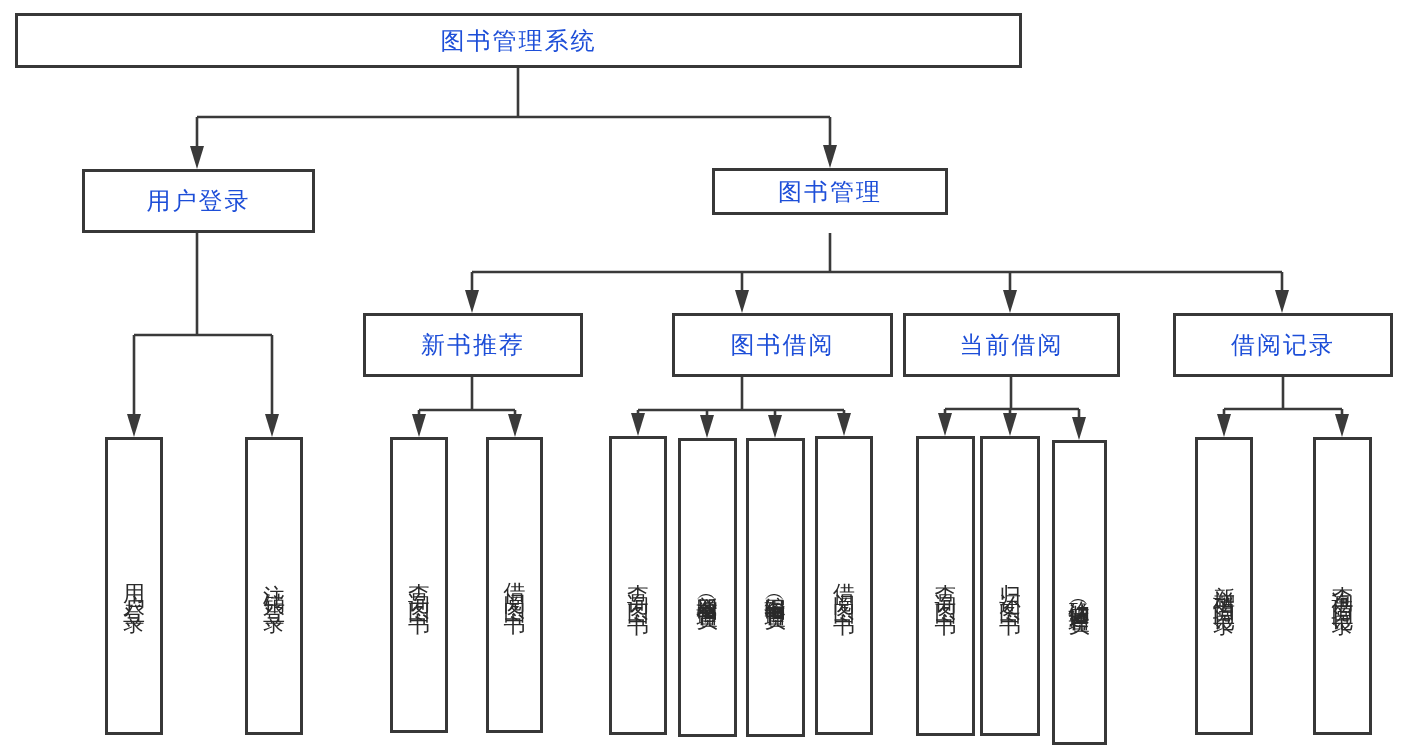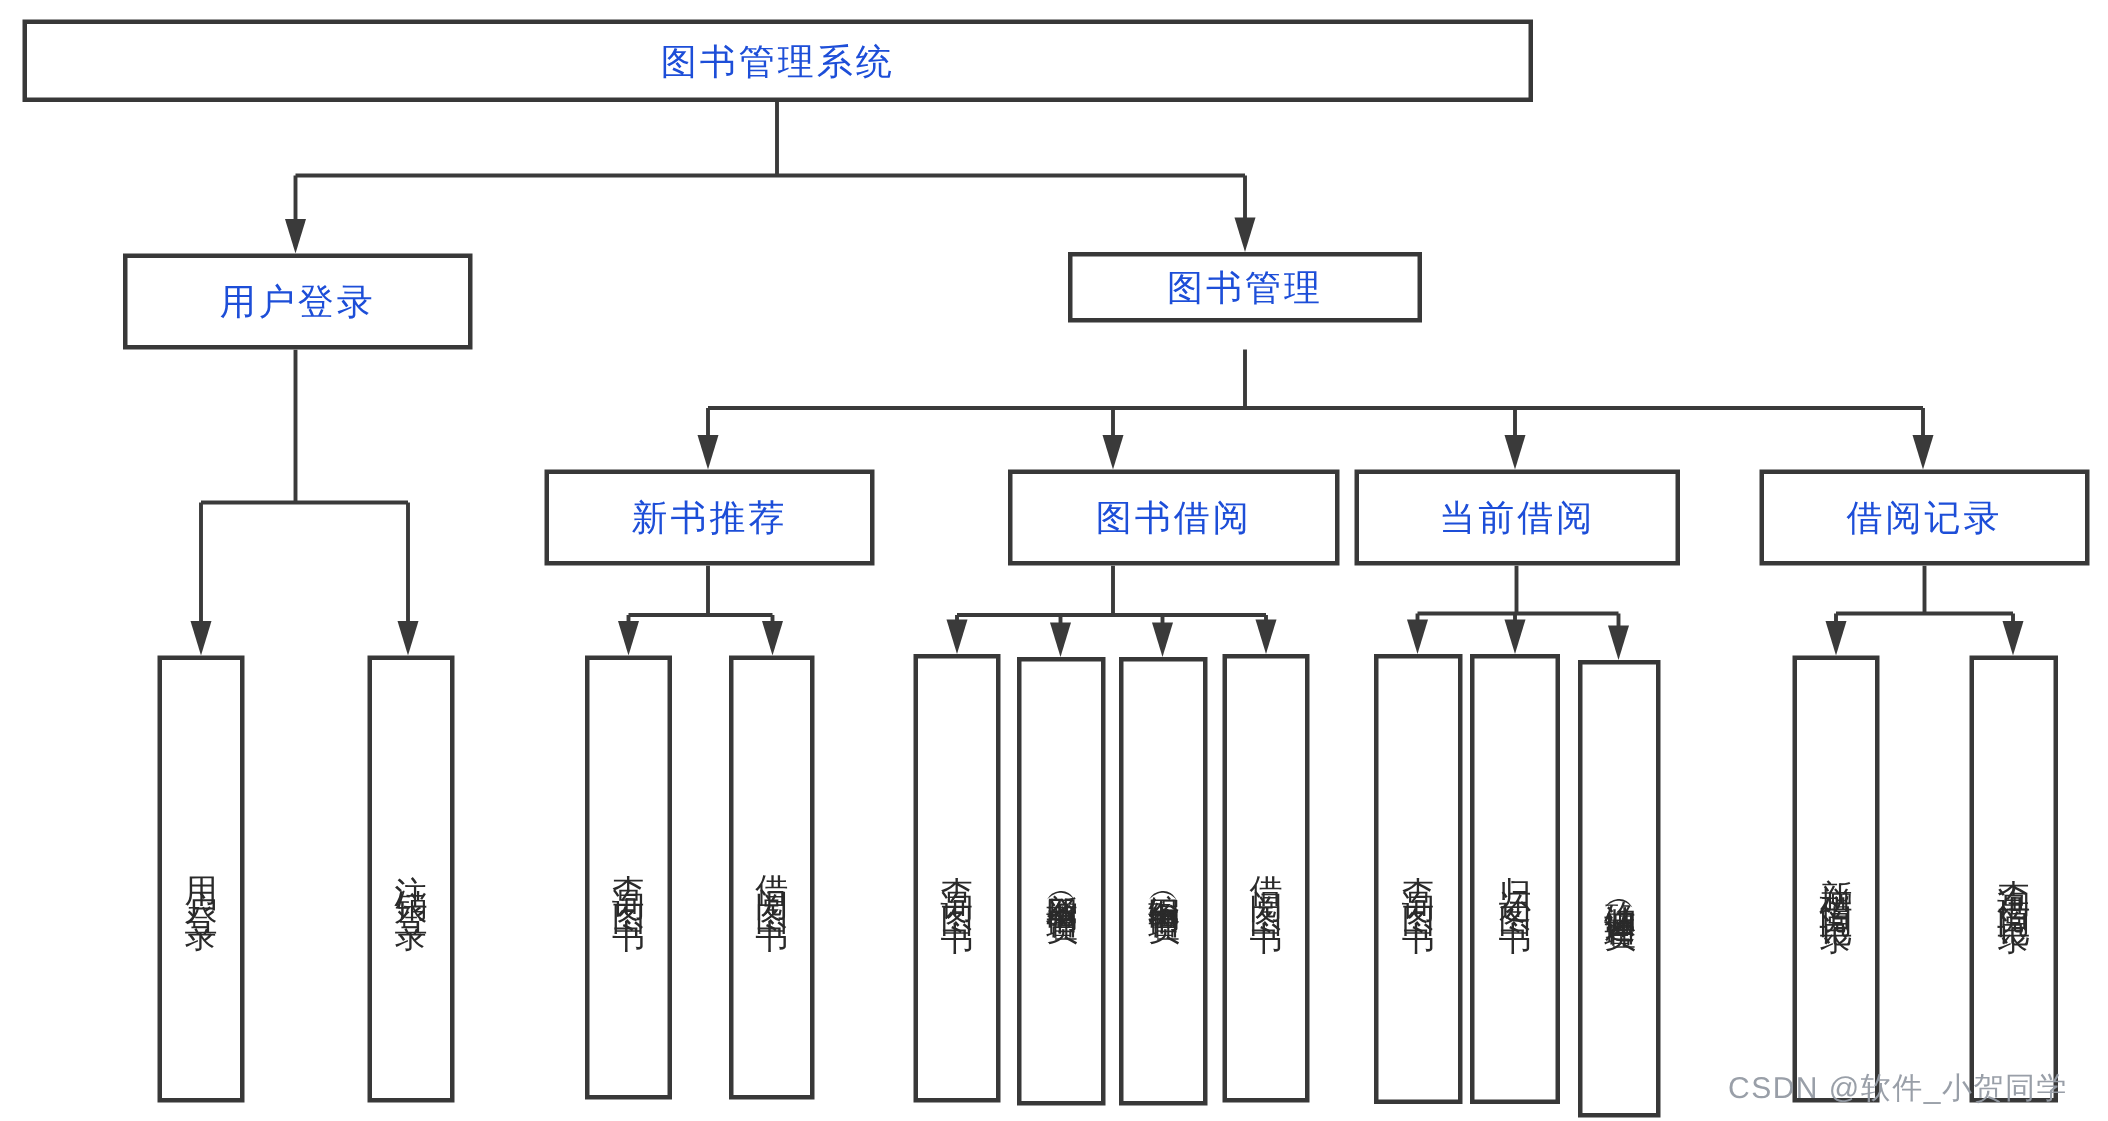--- a/index.html
+++ b/index.html
@@ -166,14 +166,13 @@
     <span>确认归还（管理员）</span>
   </div>
 
   <div class="vbox mid" style="left:1195px;top:437px;width:58px;height:298px;">
     <span>新增借阅记录</span>
   </div>
   <div class="vbox mid" style="left:1313px;top:437px;width:59px;height:298px;">
     <span>查询借阅记录</span>
   </div>
 
-  <div id="watermark">CSDN @软件_小贺同学</div>
 </div>
 
 </body></html>

